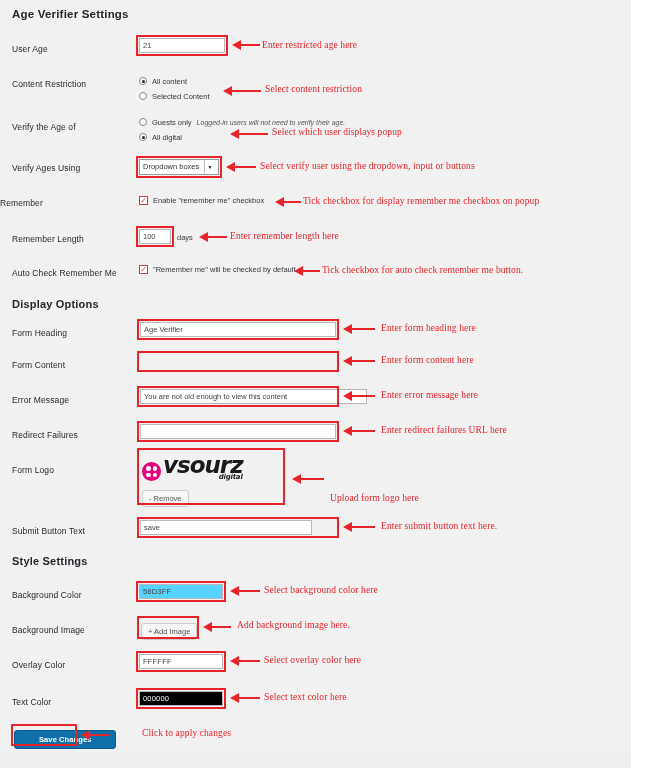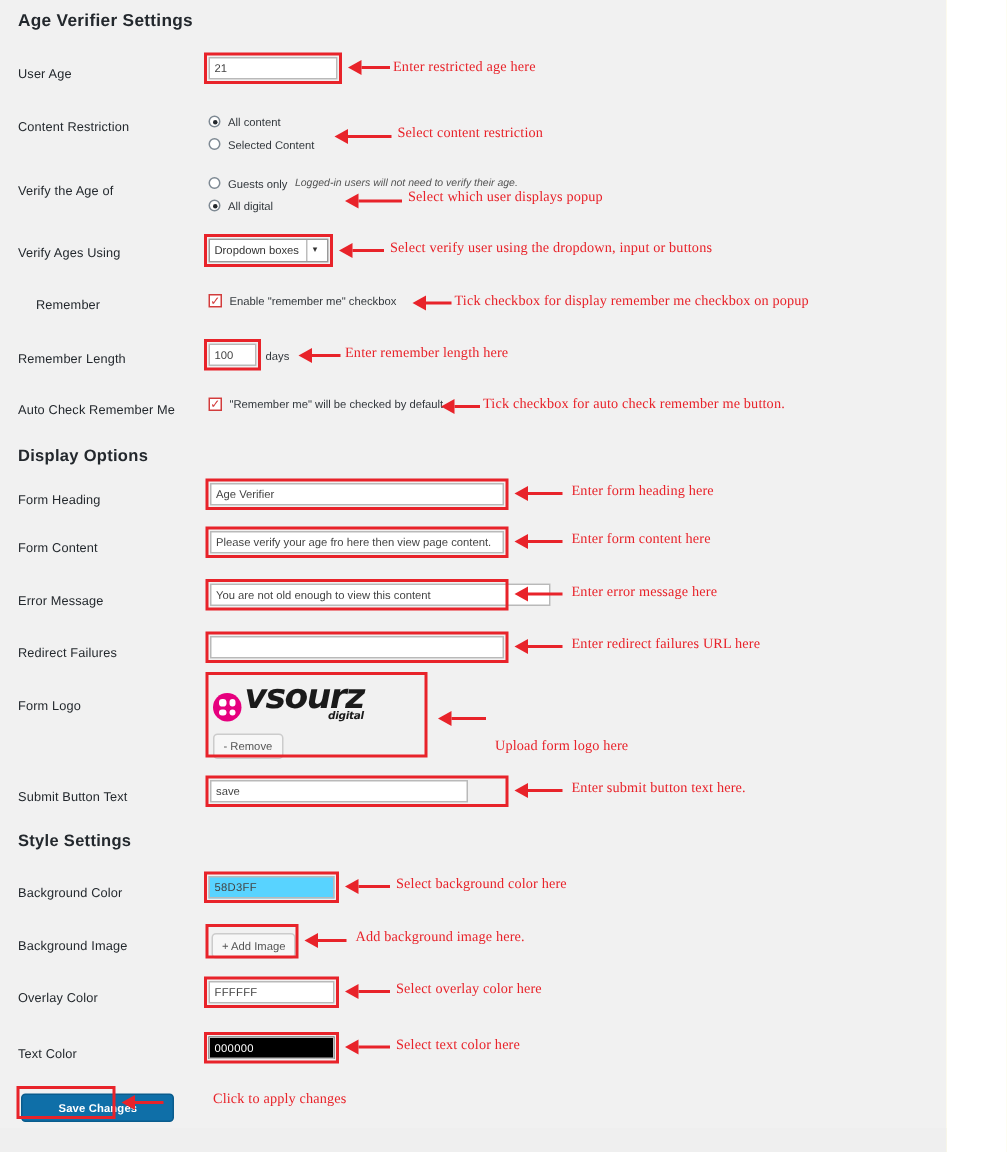--- a/index.html
+++ b/index.html
@@ -6,21 +6,21 @@
   html, body {
     margin: 0; padding: 0;
     width: 671px; height: 768px;
     background: #ffffff;
     font-family: "Liberation Sans", sans-serif;
     overflow: hidden;
   }
   #page {
     position: relative;
     width: 671px; height: 768px;
-    background: #fef9c3;
+    background: #fde047;
   }
   
   .canvas {
     position: absolute;
     left: 0; top: 0;
     width: 631px; height: 752px;
     background: #f1f1f1;
   }
   .right-gutter {
     position: absolute;
@@ -275,21 +275,21 @@
       <span class="caret">▾</span>
     </div>
   </div>
   <div class="hl" style="left:136px; top:156px; width:86px; height:22px;"></div>
   <div class="arrow" style="left:226px; top:162px; width:30px;">
     <div class="head"></div>
       <div class="shaft"></div>
   </div>
   <div class="ann-text" style="left:260px; top:161px;">Select verify user using the dropdown, input or buttons</div>
 
-  <div class="abs row-label" style="left:24px; top:198px;">Remember</div>
+  <div class="abs row-label" style="left:0; top:198px;">Remember</div>
   <div class="abs check-row" style="left:139px; top:196px;">
     <span class="checkbox">✓</span>
     <span class="check-label">Enable "remember me" checkbox</span>
   </div>
   <div class="arrow" style="left:275px; top:197px; width:26px;">
     <div class="head"></div>
       <div class="shaft"></div>
   </div>
   <div class="ann-text" style="left:303px; top:196px;">Tick checkbox for display remember me checkbox on popup</div>
 
@@ -323,23 +323,20 @@
     <div class="txt">Age Verifier</div>
   </div>
   <div class="hl" style="left:137px; top:319px; width:202px; height:21px;"></div>
   <div class="arrow" style="left:343px; top:324px; width:32px;">
     <div class="head"></div>
       <div class="shaft"></div>
   </div>
   <div class="ann-text" style="left:381px; top:323px;">Enter form heading here</div>
 
   <div class="abs row-label" style="left:12px; top:360px;">Form Content</div>
-  <div class="abs" style="left:140px; top:354px; width:196px;">
-    <div class="txt">Please verify your age fro here then view page content.</div>
-  </div>
   <div class="hl" style="left:137px; top:351px; width:202px; height:21px;"></div>
   <div class="arrow" style="left:343px; top:356px; width:32px;">
     <div class="head"></div>
       <div class="shaft"></div>
   </div>
   <div class="ann-text" style="left:381px; top:355px;">Enter form content here</div>
 
   <div class="abs row-label" style="left:12px; top:395px;">Error Message</div>
   <div class="abs" style="left:140px; top:389px; width:227px;">
     <div class="txt">You are not old enough to view this content</div>

